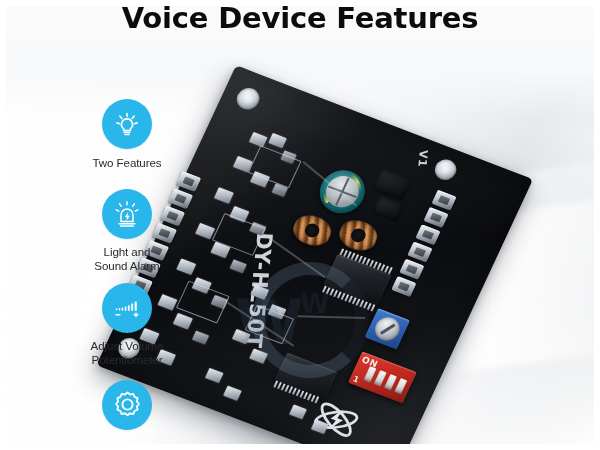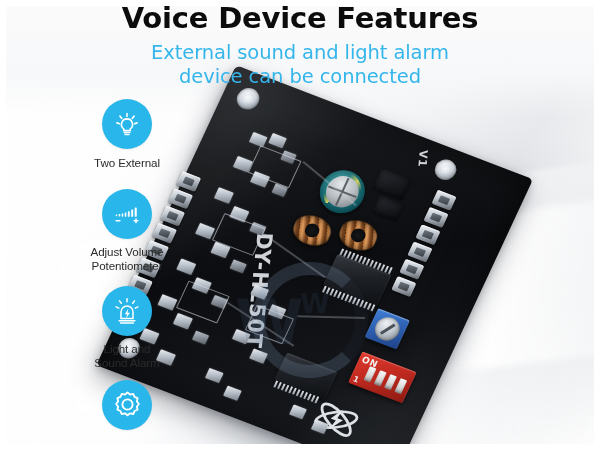--- a/index.html
+++ b/index.html
@@ -436,45 +436,63 @@
   </div>
 
   <div class="wm">
     <div class="ring"></div>
     <div class="wtext">W</div>
     <div class="wsub">W</div>
   </div>
 
   <div class="headings">
     <div class="title">Voice Device Features</div>
-    <div class="subtitle">
-      <span>External sound and light alarm</span>
-      <span>device can be connected</span>
-    </div>
   </div>
 
   <div class="features">
 
     <div class="feature f1">
       <div class="badge">
         <svg width="30" height="30" viewBox="0 0 40 40">
           <g fill="none" stroke="#ffffff" stroke-width="2.1" stroke-linecap="round">
             <path d="M20 6 v4"></path>
             <path d="M10.5 9.5 l2.6 3.1"></path>
             <path d="M29.5 9.5 l-2.6 3.1"></path>
             <path d="M6.5 18.5 l3.6 1.1"></path>
             <path d="M33.5 18.5 l-3.6 1.1"></path>
             <path d="M20 13.2 a7.4 7.4 0 0 0 -4.4 13.3 v2.1 h8.8 v-2.1 A7.4 7.4 0 0 0 20 13.2 z"></path>
             <path d="M16.3 31.2 h7.4"></path>
             <path d="M17.4 34 h5.2"></path>
           </g>
         </svg>
       </div>
       <div class="flabel">
-        <span>Two External</span>
+        <span>Two Features</span>
+      </div>
+    </div>
+
+    <div class="feature f3">
+      <div class="badge">
+        <svg width="30" height="30" viewBox="0 0 40 40">
+          <g fill="none" stroke="#ffffff" stroke-width="2" stroke-linecap="round">
+            <path d="M20 3.5 v4"></path>
+            <path d="M10 6.5 l2.4 3.2"></path>
+            <path d="M30 6.5 l-2.4 3.2"></path>
+            <path d="M5.5 14.5 l3.6 1.6"></path>
+            <path d="M34.5 14.5 l-3.6 1.6"></path>
+            <path d="M12 30 v-8.6 a8 8 0 0 1 16 0 V30 z"></path>
+            <path d="M9.5 33 h21"></path>
+            <path d="M11.5 36 h17"></path>
+          </g>
+          <path d="M21.8 17 L17 24.4 h3.2 L18.8 29.6 L24 22.4 h-3.3 z" fill="#ffffff"></path>
+        </svg>
+      </div>
+      <div class="flabel">
+        <span>Light and</span><br>
+        <span>Sound Alarm</span>
       </div>
     </div>
 
     <div class="feature f2">
       <div class="badge">
         <svg width="30" height="30" viewBox="0 0 40 40">
           <g fill="#ffffff">
             <rect x="5" y="20.5" width="2" height="2.4" rx="0.6"></rect>
             <rect x="9" y="20" width="2" height="3.2" rx="0.6"></rect>
             <rect x="13" y="19.2" width="2" height="4.4" rx="0.6"></rect>
@@ -489,42 +507,20 @@
             <path d="M32 26.5 v5"></path>
           </g>
         </svg>
       </div>
       <div class="flabel">
         <span>Adjust Volume</span><br>
         <span>Potentiometer</span>
       </div>
     </div>
 
-    <div class="feature f3">
-      <div class="badge">
-        <svg width="30" height="30" viewBox="0 0 40 40">
-          <g fill="none" stroke="#ffffff" stroke-width="2" stroke-linecap="round">
-            <path d="M20 3.5 v4"></path>
-            <path d="M10 6.5 l2.4 3.2"></path>
-            <path d="M30 6.5 l-2.4 3.2"></path>
-            <path d="M5.5 14.5 l3.6 1.6"></path>
-            <path d="M34.5 14.5 l-3.6 1.6"></path>
-            <path d="M12 30 v-8.6 a8 8 0 0 1 16 0 V30 z"></path>
-            <path d="M9.5 33 h21"></path>
-            <path d="M11.5 36 h17"></path>
-          </g>
-          <path d="M21.8 17 L17 24.4 h3.2 L18.8 29.6 L24 22.4 h-3.3 z" fill="#ffffff"></path>
-        </svg>
-      </div>
-      <div class="flabel">
-        <span>Light and</span><br>
-        <span>Sound Alarm</span>
-      </div>
-    </div>
-
     <div class="feature f4">
       <div class="badge">
         <svg width="31" height="31" viewBox="0 0 40 40">
           <g fill="none" stroke="#ffffff" stroke-width="2.4" stroke-linejoin="round">
             <path d="M20 4.6 l3.3 2.6 4.1 -0.9 1.7 3.9 3.9 1.7 -0.9 4.1 2.6 3.3 -2.6 3.3 0.9 4.1 -3.9 1.7 -1.7 3.9 -4.1 -0.9 -3.3 2.6 -3.3 -2.6 -4.1 0.9 -1.7 -3.9 -3.9 -1.7 0.9 -4.1 -2.6 -3.3 2.6 -3.3 -0.9 -4.1 3.9 -1.7 1.7 -3.9 4.1 0.9 z"></path>
             <circle cx="20" cy="20" r="6.6"></circle>
           </g>
         </svg>
       </div>
     </div>

